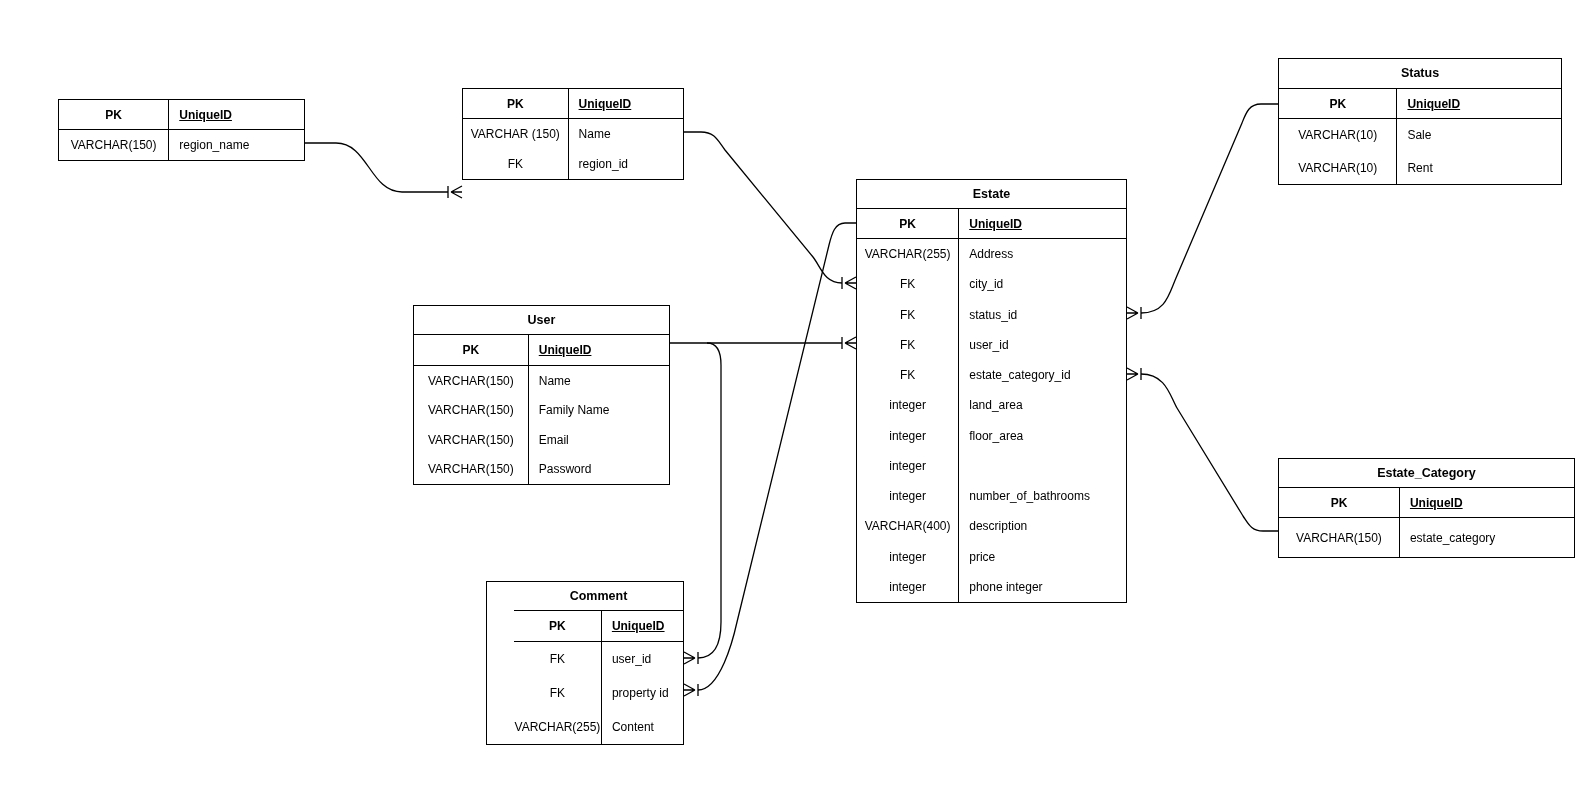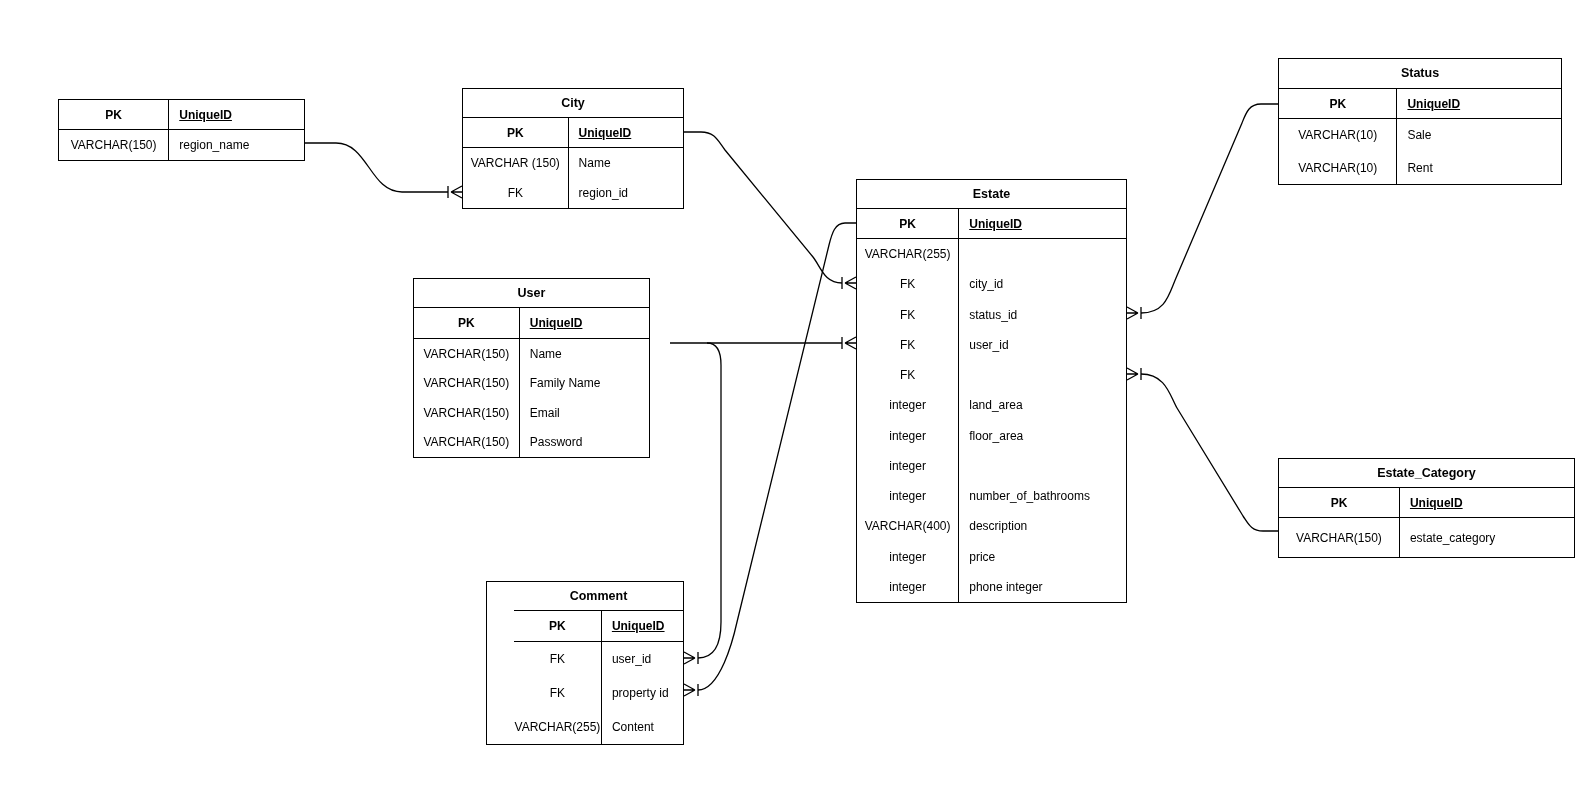--- a/index.html
+++ b/index.html
@@ -62,38 +62,37 @@
           <span class="eval">UniqueID</span>
         </div>
         <div class="erow" style="height: 30px;">
           <span class="ekey" style="width: 45%;">VARCHAR(150)</span>
           <span class="eval">region_name</span>
         </div>
       </div>
   </div>
 
   <div class="etable" style="left: 462px; top: 88px; width: 222px;">
-    <div class="etitle" style="height: 29px;">City</div>
     <div class="erows">
         <div class="erow pk" style="height: 30px;">
           <span class="ekey" style="width: 48%;">PK</span>
           <span class="eval">UniqueID</span>
         </div>
         <div class="erow" style="height: 30px;">
           <span class="ekey" style="width: 48%;">VARCHAR (150)</span>
           <span class="eval">Name</span>
         </div>
         <div class="erow" style="height: 30px;">
           <span class="ekey" style="width: 48%;">FK</span>
           <span class="eval">region_id</span>
         </div>
       </div>
   </div>
 
-  <div class="etable" style="left: 413px; top: 278px; width: 237px;">
+  <div class="etable" style="left: 413px; top: 305px; width: 257px;">
     <div class="etitle" style="height: 29px;">User</div>
     <div class="erows">
         <div class="erow pk" style="height: 31px;">
           <span class="ekey" style="width: 45%;">PK</span>
           <span class="eval">UniqueID</span>
         </div>
         <div class="erow" style="height: 29.5px;">
           <span class="ekey" style="width: 45%;">VARCHAR(150)</span>
           <span class="eval">Name</span>
         </div>
@@ -114,35 +113,37 @@
 
   <div class="etable" style="left: 856px; top: 179px; width: 271px;">
     <div class="etitle" style="height: 29px;">Estate</div>
     <div class="erows">
         <div class="erow pk" style="height: 30px;">
           <span class="ekey" style="width: 38%;">PK</span>
           <span class="eval">UniqueID</span>
         </div>
         <div class="erow" style="height: 30.25px;">
           <span class="ekey" style="width: 38%;">VARCHAR(255)</span>
+          <span class="eval">Address</span>
         </div>
         <div class="erow" style="height: 30.25px;">
           <span class="ekey" style="width: 38%;">FK</span>
           <span class="eval">city_id</span>
         </div>
         <div class="erow" style="height: 30.25px;">
           <span class="ekey" style="width: 38%;">FK</span>
           <span class="eval">status_id</span>
         </div>
         <div class="erow" style="height: 30.25px;">
           <span class="ekey" style="width: 38%;">FK</span>
           <span class="eval">user_id</span>
         </div>
         <div class="erow" style="height: 30.25px;">
           <span class="ekey" style="width: 38%;">FK</span>
+          <span class="eval">estate_category_id</span>
         </div>
         <div class="erow" style="height: 30.25px;">
           <span class="ekey" style="width: 38%;">integer</span>
           <span class="eval">land_area</span>
         </div>
         <div class="erow" style="height: 30.25px;">
           <span class="ekey" style="width: 38%;">integer</span>
           <span class="eval">floor_area</span>
         </div>
         <div class="erow" style="height: 30.25px;">

